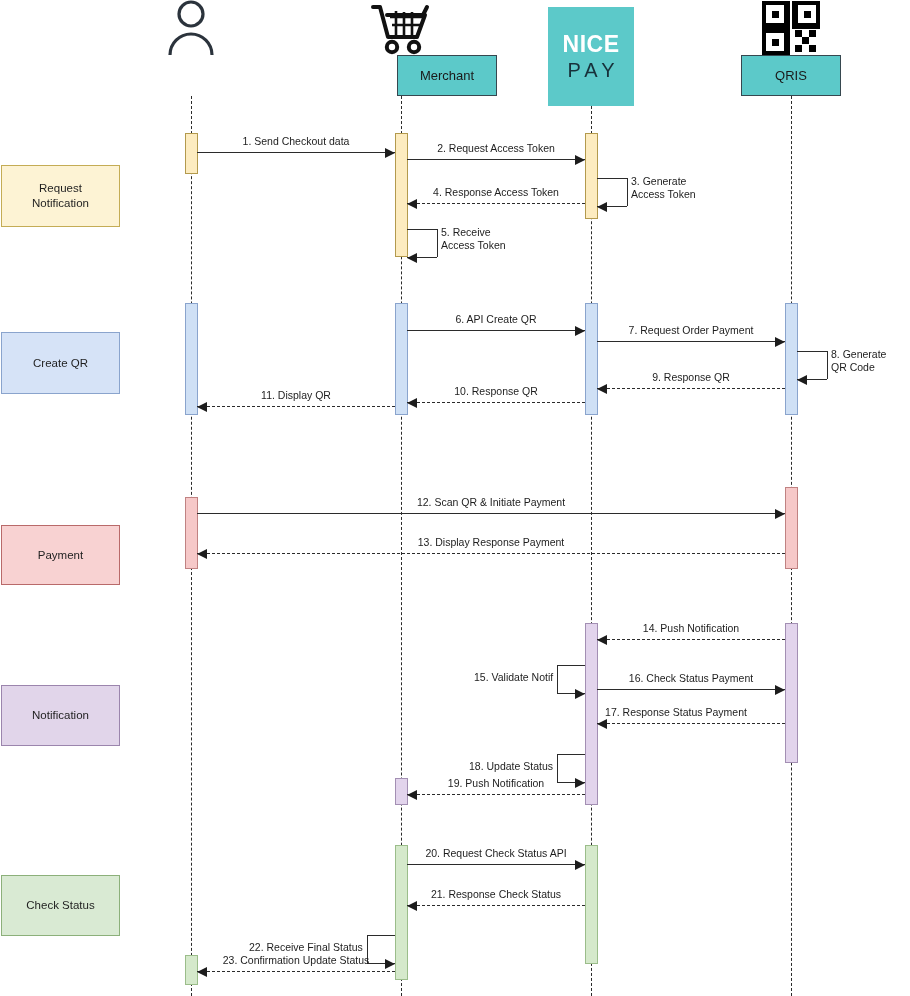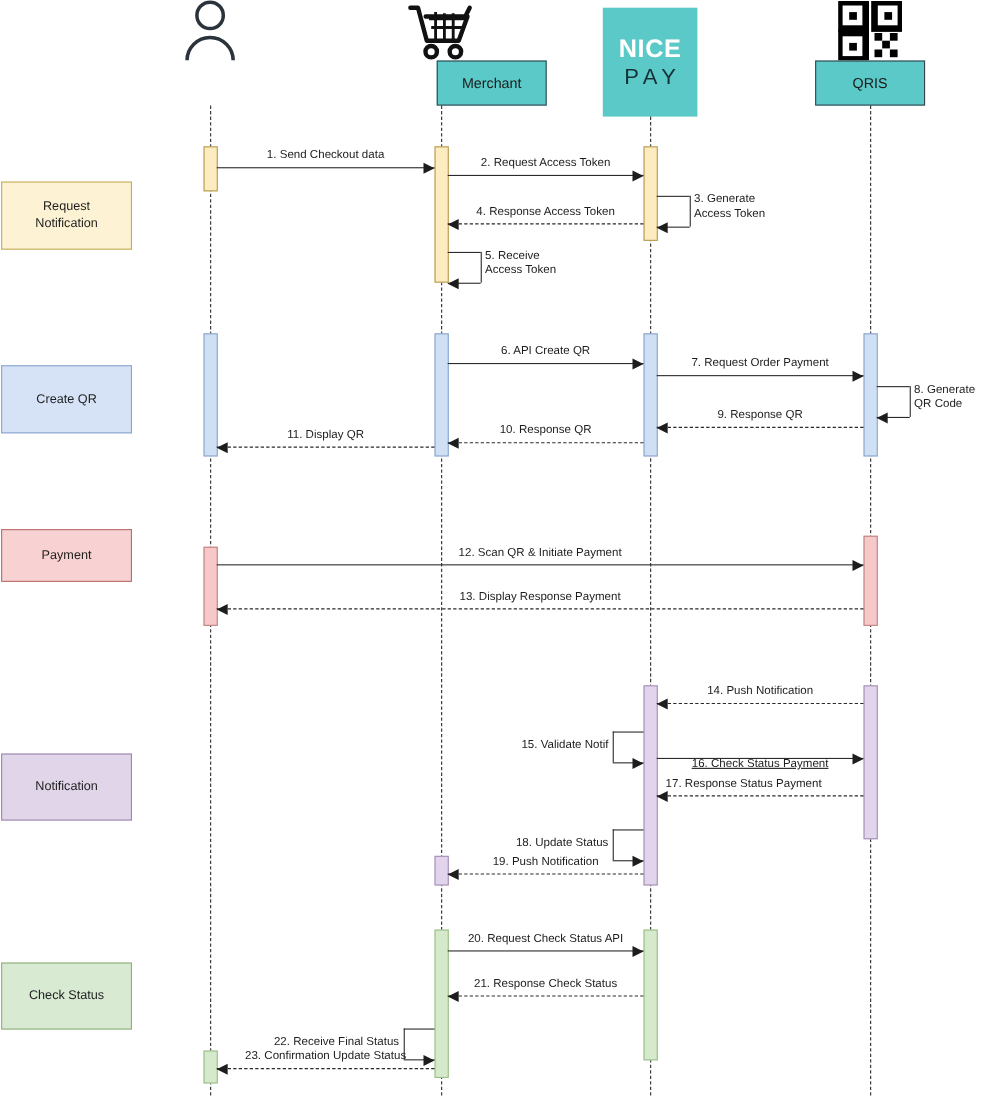--- a/index.html
+++ b/index.html
@@ -78,21 +78,21 @@
       <div>
         <span>Request</span>
         <span>Notification</span>
       </div>
     </div>
     <div class="phase" style="top: 332px; height: 62px; background: rgb(214, 227, 247); border-color: rgb(138, 164, 205);">
       <div>
         <span>Create QR</span>
       </div>
     </div>
-    <div class="phase" style="top: 481px; height: 48px; background: rgb(248, 210, 210); border-color: rgb(185, 106, 106);">
+    <div class="phase" style="top: 525px; height: 60px; background: rgb(248, 210, 210); border-color: rgb(185, 106, 106);">
       <div>
         <span>Payment</span>
       </div>
     </div>
     <div class="phase" style="top: 685px; height: 61px; background: rgb(225, 213, 234); border-color: rgb(155, 133, 173);">
       <div>
         <span>Notification</span>
       </div>
     </div>
     <div class="phase" style="top: 875px; height: 61px; background: rgb(217, 234, 211); border-color: rgb(140, 176, 122);">
@@ -227,21 +227,21 @@
       <div class="top" style="width: 28px;"></div>
       <div class="side" style="left: 0px; height: 28px;"></div>
       <div class="bot" style="top: 28px; width: 28px;"></div>
     </div>
     <div class="arrow right" style="left: 575px; top: 688.5px;"></div>
     <div class="msg-label" style="top: 671px; left: 474px;">
       <div>15. Validate Notif</div>
     </div>
     <div class="msg-line" style="left: 597px; top: 689px; width: 188px;"></div>
     <div class="arrow right" style="top: 684.5px; left: 775px;"></div>
-    <div class="msg-label center" style="left: 691px; top: 688px; text-decoration: underline;">16. Check Status Payment</div>
+    <div class="msg-label center" style="left: 691px; top: 672px;">16. Check Status Payment</div>
     <div class="msg-line dashed" style="left: 597px; top: 723px; width: 188px;"></div>
     <div class="arrow left" style="top: 718.5px; left: 597px;"></div>
     <div class="msg-label center" style="left: 676px; top: 706px;">17. Response Status Payment</div>
     <div class="self-loop" style="left: 557px; top: 754px; width: 28px; height: 28px;">
       <div class="top" style="width: 28px;"></div>
       <div class="side" style="left: 0px; height: 28px;"></div>
       <div class="bot" style="top: 28px; width: 28px;"></div>
     </div>
     <div class="arrow right" style="left: 575px; top: 777.5px;"></div>
     <div class="msg-label" style="top: 760px; left: 469px;">

